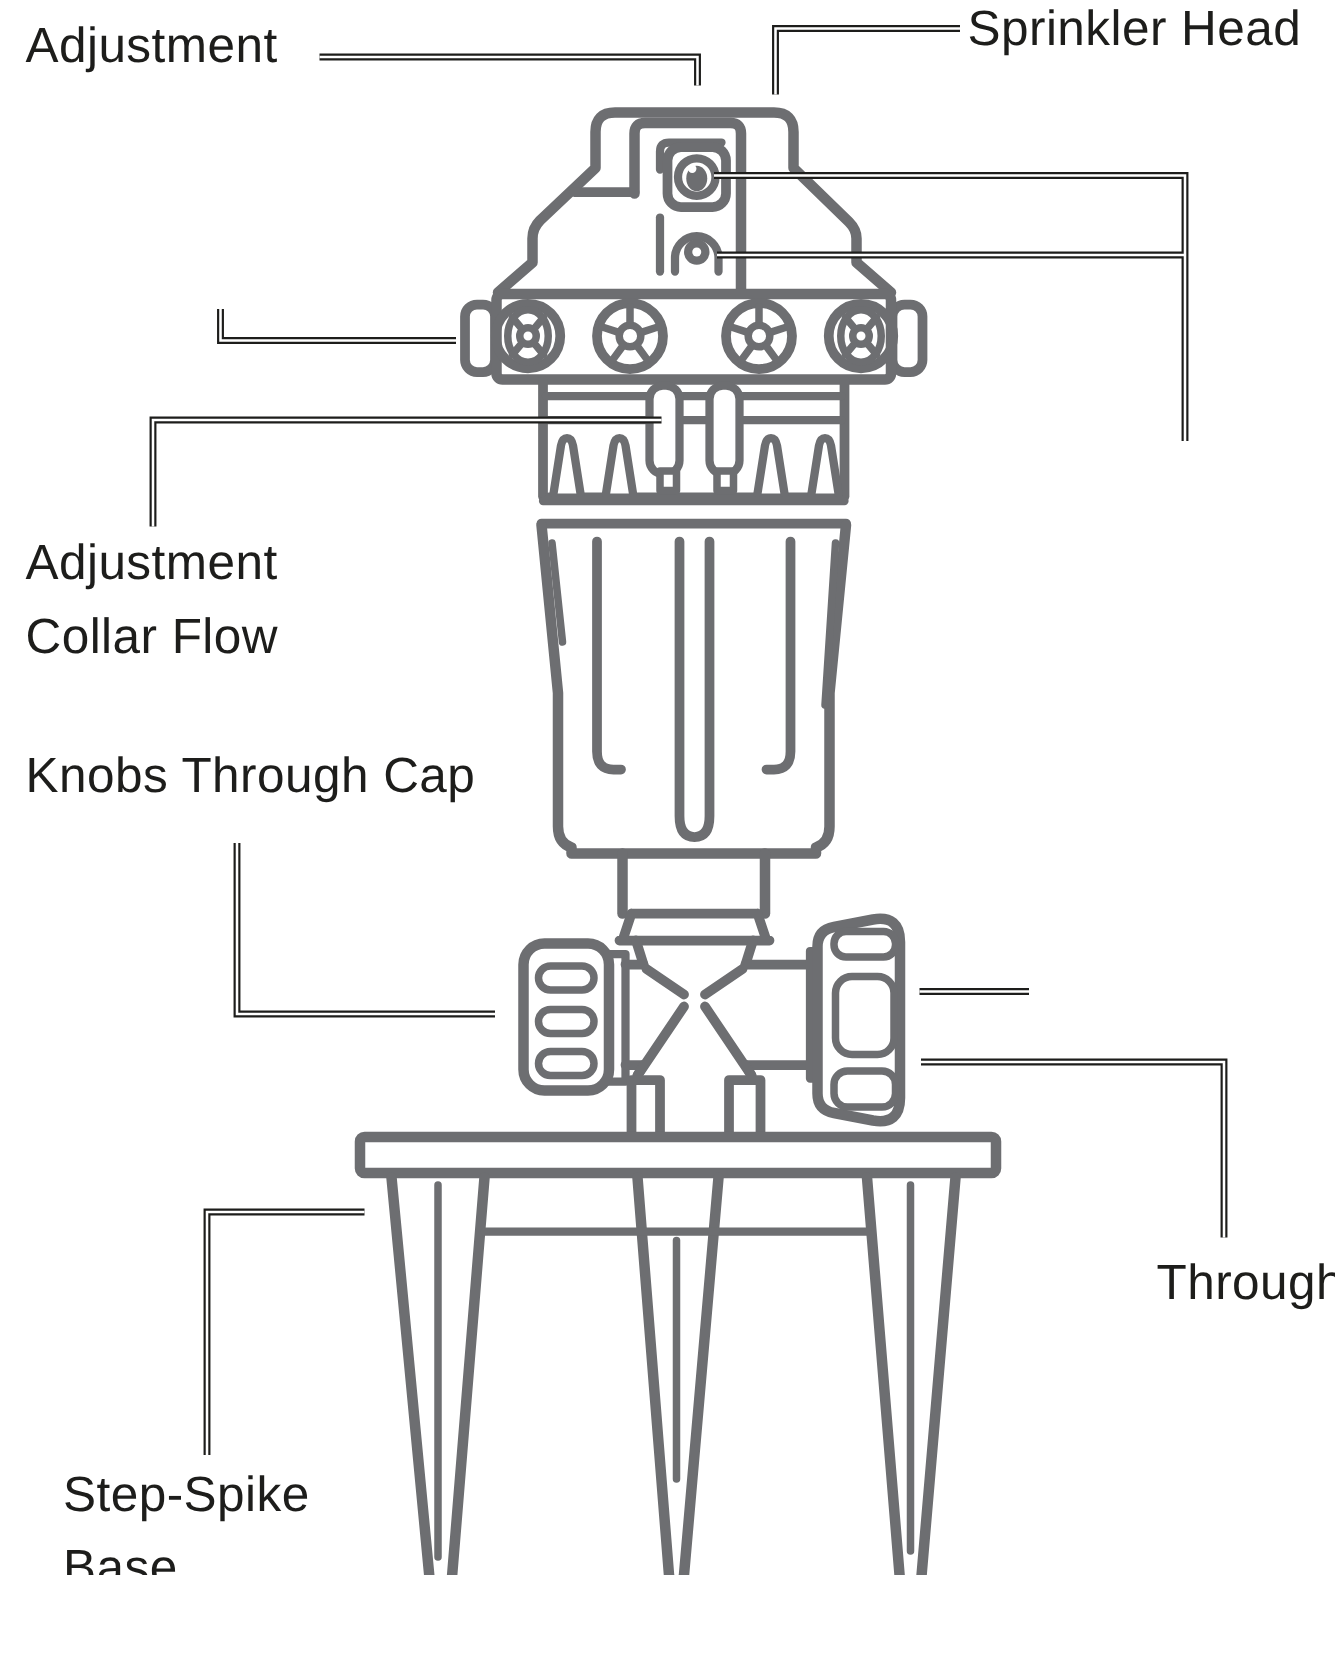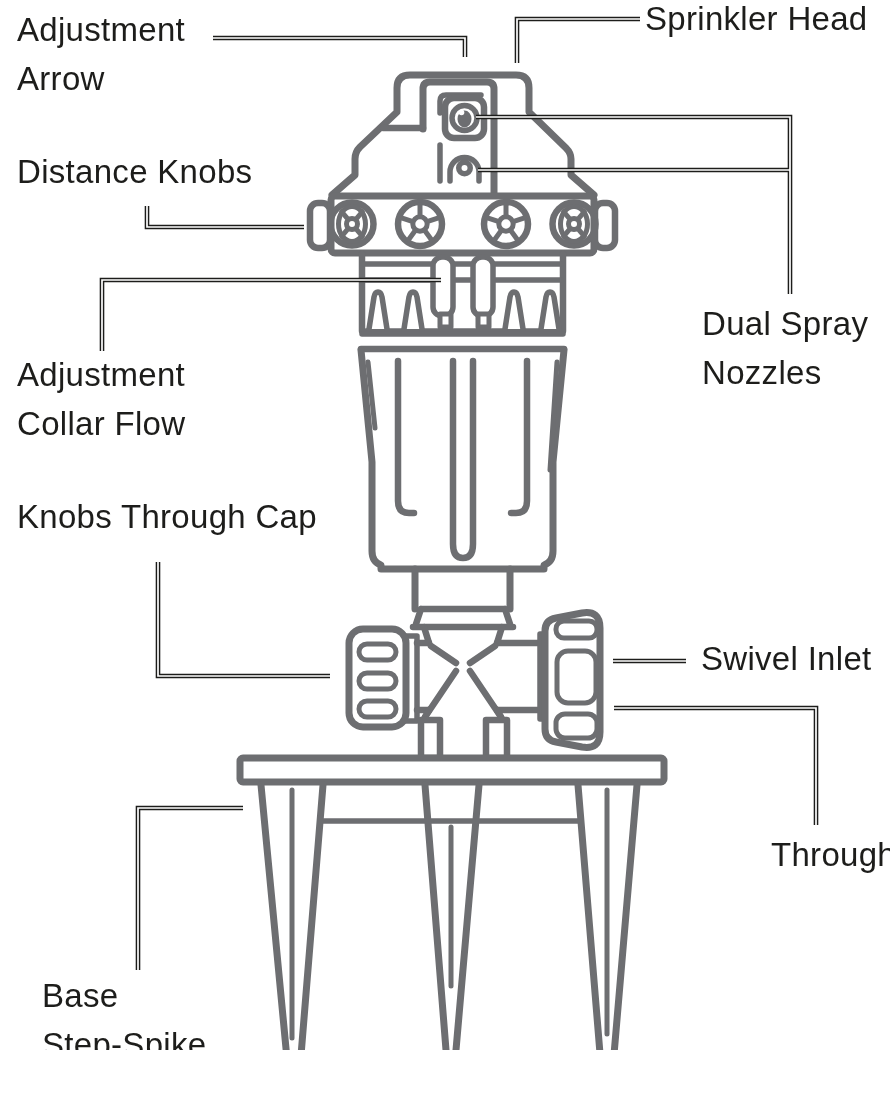--- a/index.html
+++ b/index.html
@@ -175,51 +175,40 @@
       <path class="leadcore" d="M441 280 L102 280 L102 351"></path>
       <path class="leadcore" d="M158 562 L158 676 L330 676"></path>
       <path class="leadcore" d="M613 661 L686 661"></path>
       <path class="leadcore" d="M614 708 L816 708 L816 825"></path>
       <path class="leadcore" d="M243 808 L138 808 L138 970"></path>
     </g>
   </svg>
 
   <div class="label" style="left:17px;top:5px">
     <div>Adjustment</div>
-    <div>Arrow</div>
   </div>
 
   <div class="label" style="left:645px;top:-6px">
     <div>Sprinkler Head</div>
   </div>
 
-  <div class="label" style="left:17px;top:147px">
-    <div>Distance Knobs</div>
-  </div>
-
-  <div class="label" style="left:702px;top:299px">
-    <div>Dual Spray</div>
-    <div>Nozzles</div>
-  </div>
+
 
   <div class="label" style="left:17px;top:350px">
     <div>Adjustment</div>
     <div>Collar Flow</div>
   </div>
 
   <div class="label" style="left:17px;top:492px">
     <div>Knobs Through Cap</div>
   </div>
 
-  <div class="label" style="left:701px;top:634px">
-    <div>Swivel Inlet</div>
-  </div>
 
   <div class="label" style="left:771px;top:830px">
     <div>Through</div>
   </div>
 
   <div class="label" style="left:42px;top:971px">
+    <div>Step-Spike</div>
     <div>Base</div>
-    <div>Step-Spike</div>
   </div>
 
 </div>
 
 </body></html>

